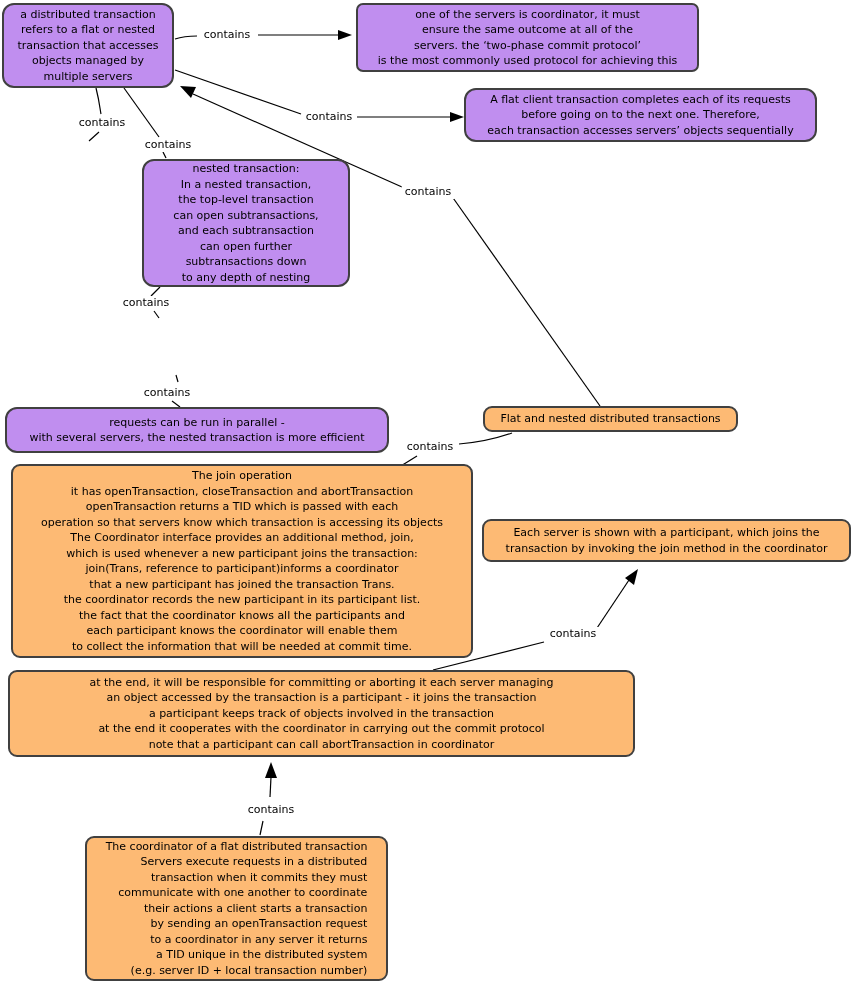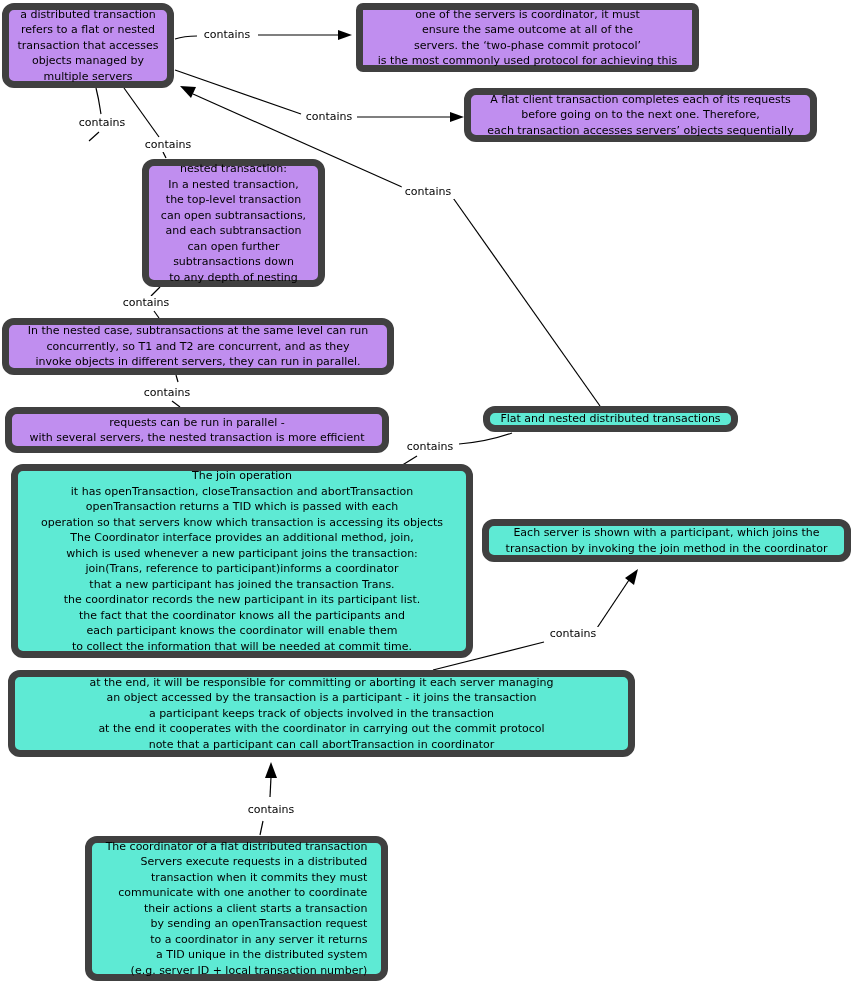--- a/index.html
+++ b/index.html
@@ -7,30 +7,30 @@
     width:853px;height:984px;position:relative;overflow:hidden;
     background:#ffffff;
     font-family:"DejaVu Sans","Liberation Sans",sans-serif;
     color:#000000;
   }
   #canvas{position:absolute;left:0;top:0;width:853px;height:984px;}
   svg.wires{position:absolute;left:0;top:0;pointer-events:none;}
   .node{
     position:absolute;
     box-sizing:border-box;
-    border:7px solid #404040;
+    border:2px solid #404040;
     border-radius:12px;
     display:flex;align-items:center;justify-content:center;
     text-align:center;
     white-space:pre-line;
     font-size:11px;line-height:15.5px;
     padding:2px 4px;
   }
   .node.purple{background:#c08eef;}
-  .node.light{background:#5eead4;}
+  .node.light{background:#fdba74;border-radius:9px;}
   .edge-label{
     position:absolute;
     transform:translate(-50%,-50%);
     background:#ffffff;
     font-size:11px;line-height:14px;
     padding:0 3px;
     white-space:nowrap;
   }
 </style>
 </head>
@@ -105,32 +105,29 @@
   <div class="node purple" style="left:356px;top:3px;width:343px;height:69px;border-radius:7px;">one of the servers is coordinator, it must
 ensure the same outcome at all of the
 servers. the ‘two-phase commit protocol’
 is the most commonly used protocol for achieving this</div>
 
   <div class="node purple" style="left:464px;top:88px;width:353px;height:54px;">A flat client transaction completes each of its requests
 before going on to the next one. Therefore,
 each transaction accesses servers’ objects sequentially</div>
 
 
-  <div class="node purple" style="left:142px;top:159px;width:183px;height:128px;">nested transaction:
+  <div class="node purple" style="left:142px;top:159px;width:208px;height:128px;">nested transaction:
 In a nested transaction,
 the top-level transaction
 can open subtransactions,
 and each subtransaction
 can open further
 subtransactions down
 to any depth of nesting</div>
 
-  <div class="node purple" style="left:2px;top:318px;width:392px;height:57px;">In the nested case, subtransactions at the same level can run
-concurrently, so T1 and T2 are concurrent, and as they
-invoke objects in different servers, they can run in parallel.</div>
 
   <div class="node purple" style="left:5px;top:407px;width:384px;height:46px;">requests can be run in parallel -
 with several servers, the nested transaction is more efficient</div>
 
   <div class="node light" style="left:483px;top:406px;width:255px;height:26px;">Flat and nested distributed transactions</div>
 
   <div class="node light" style="left:11px;top:464px;width:462px;height:194px;">The join operation
 it has openTransaction, closeTransaction and abortTransaction
 openTransaction returns a TID which is passed with each
 operation so that servers know which transaction is accessing its objects

